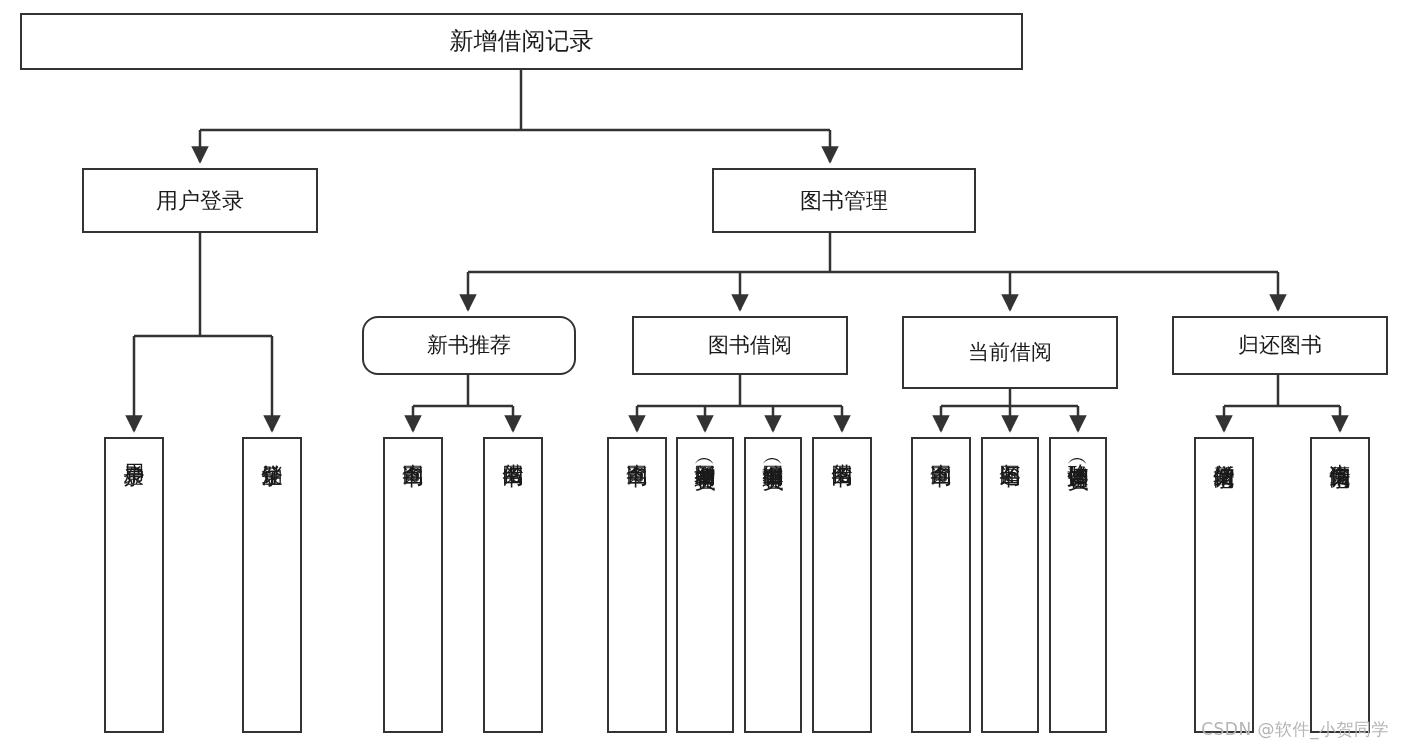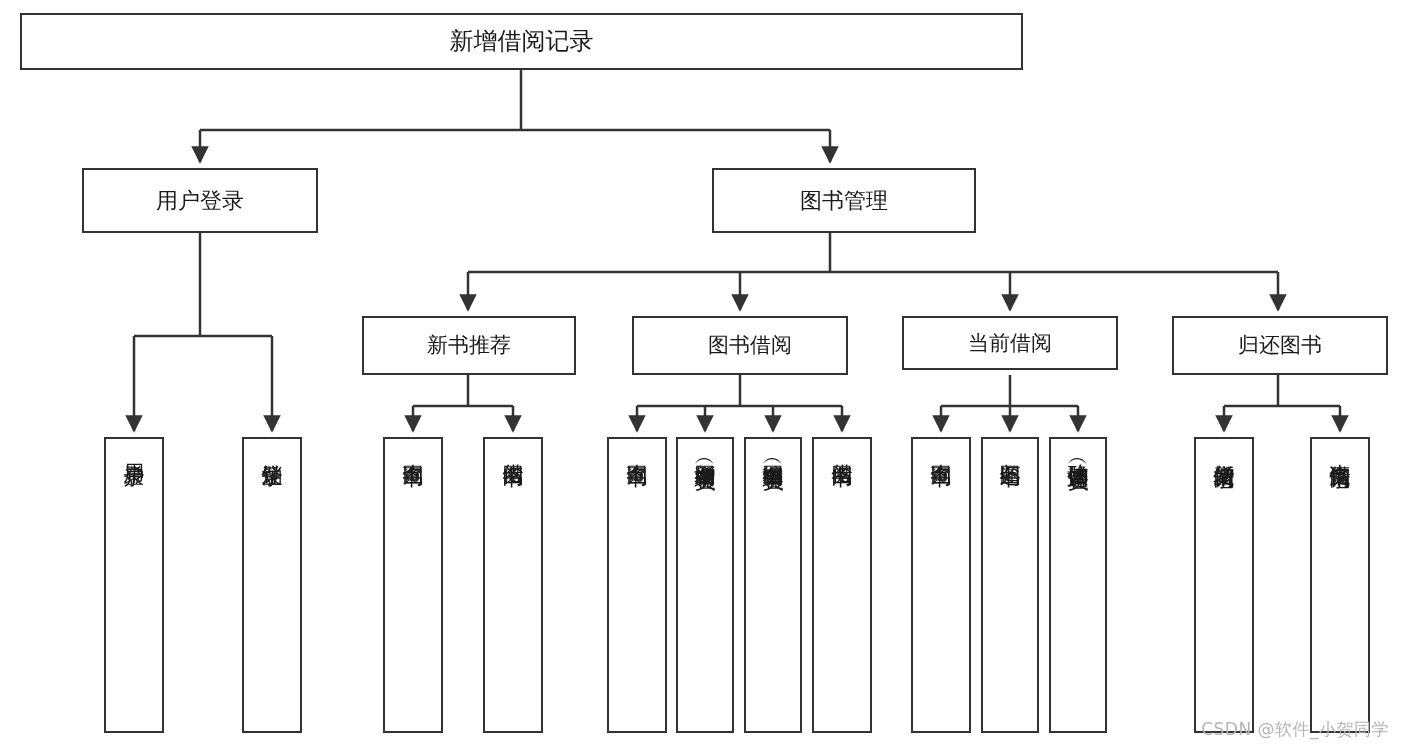--- a/index.html
+++ b/index.html
@@ -134,29 +134,29 @@
   </div>
 
   <div class="node horiz lvl2" style="left:82px; top:168px; width:236px; height:65px;">
     <span class="lbl">用户登录</span>
   </div>
 
   <div class="node horiz lvl2" style="left:712px; top:168px; width:264px; height:65px;">
     <span class="lbl">图书管理</span>
   </div>
 
-  <div class="node horiz lvl3" style="left:362px; top:316px; width:214px; height:59px;">
+  <div class="node horiz lvl3" style="left:362px; top:316px; width:214px; height:59px;border-radius:16px;">
     <span class="lbl">新书推荐</span>
   </div>
 
   <div class="node horiz lvl3" style="left:632px; top:316px; width:216px; height:59px;padding-left:20px;">
     <span class="lbl">图书借阅</span>
   </div>
 
-  <div class="node horiz lvl3" style="left:902px; top:316px; width:216px; height:54px;">
+  <div class="node horiz lvl3" style="left:902px; top:316px; width:216px; height:73px;">
     <span class="lbl">当前借阅</span>
   </div>
 
   <div class="node horiz lvl3" style="left:1172px; top:316px; width:216px; height:59px;">
     <span class="lbl">归还图书</span>
   </div>
 
   <div class="node vert leaf" style="left:104px; top:437px; width:60px; height:296px;">
     <span class="lbl">用户登录</span>
   </div>

